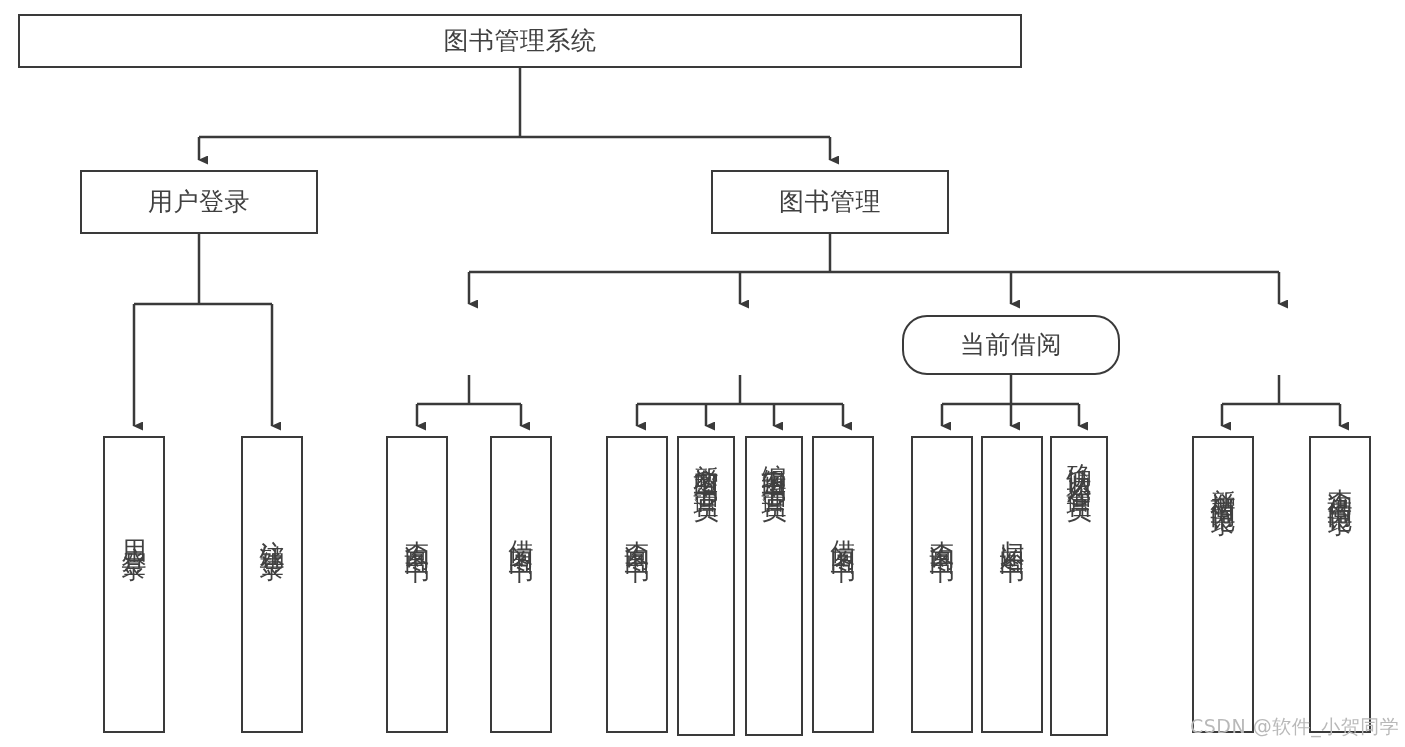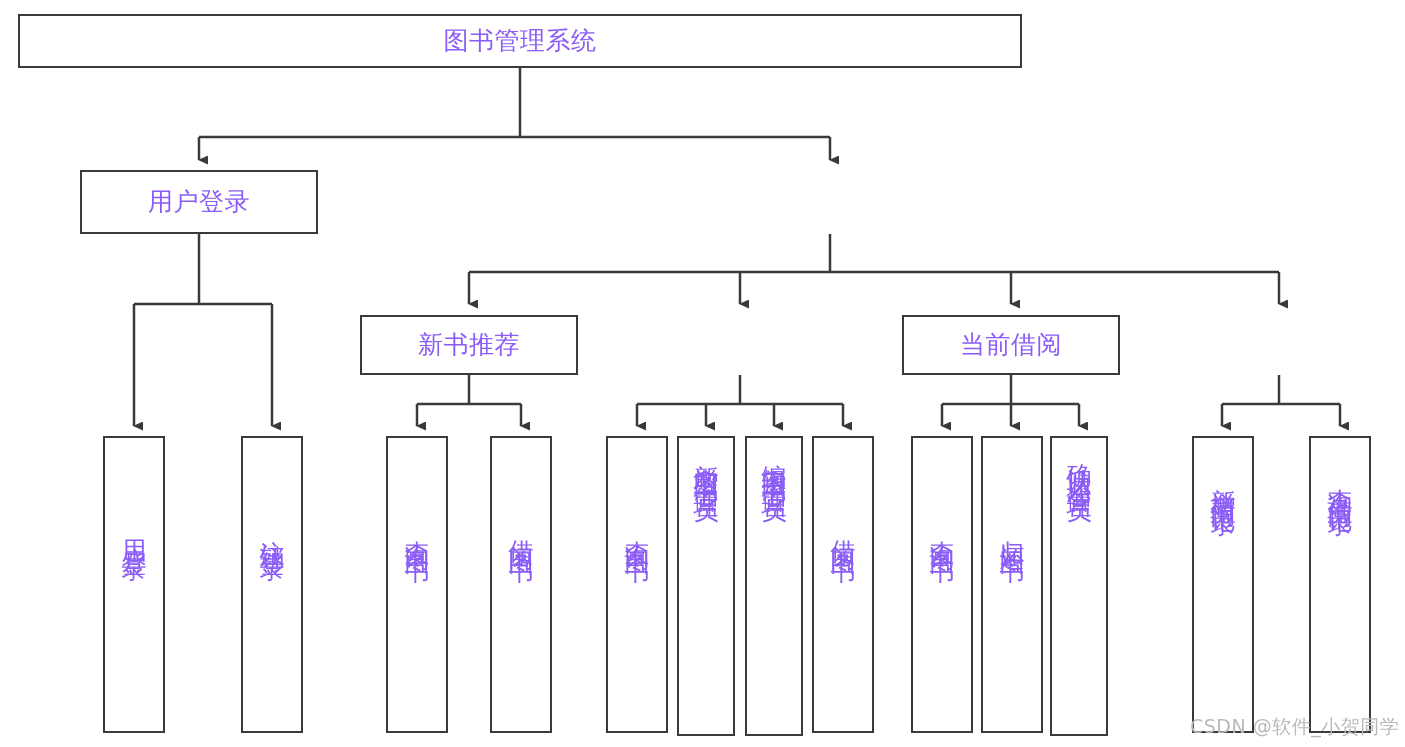--- a/index.html
+++ b/index.html
@@ -28,21 +28,21 @@
     pointer-events: none;
   }
   .node {
     position: absolute;
     box-sizing: border-box;
     background: #ffffff;
     border: 2.5px solid #3a3a3a;
     display: flex;
     align-items: center;
     justify-content: center;
-    color: #8b5cf6;
+    color: #404040;
     line-height: 1.18;
     text-align: center;
   }
   .node .label {
     display: block;
     white-space: nowrap;
   }
   .node.horiz .label {
     font-size: 25px;
     letter-spacing: 0.5px;
@@ -128,25 +128,25 @@
     </g>
   </svg>
 
   <div class="node horiz" style="left:18px; top:14px; width:1004px; height:54px;">
     <span class="label">图书管理系统</span>
   </div>
 
   <div class="node horiz" style="left:80px; top:170px; width:238px; height:64px;">
     <span class="label">用户登录</span>
   </div>
+  <div class="node horiz" style="left:711px; top:170px; width:238px; height:64px;">
+    <span class="label">图书管理</span>
+  </div>
 
-  <div class="node horiz" style="left:360px; top:315px; width:218px; height:60px;">
-    <span class="label">新书推荐</span>
-  </div>
-  <div class="node horiz" style="left:902px; top:315px; width:218px; height:60px;">
+  <div class="node horiz" style="left:902px; top:315px; width:218px; height:60px;border-radius:25px;">
     <span class="label">当前借阅</span>
   </div>
 
   <div class="node vert" style="left:103px; top:436px; width:62px; height:297px; padding-top:82px;">
     <span class="label">用户登录</span>
   </div>
   <div class="node vert" style="left:241px; top:436px; width:62px; height:297px; padding-top:82px;">
     <span class="label">注销登录</span>
   </div>
 

